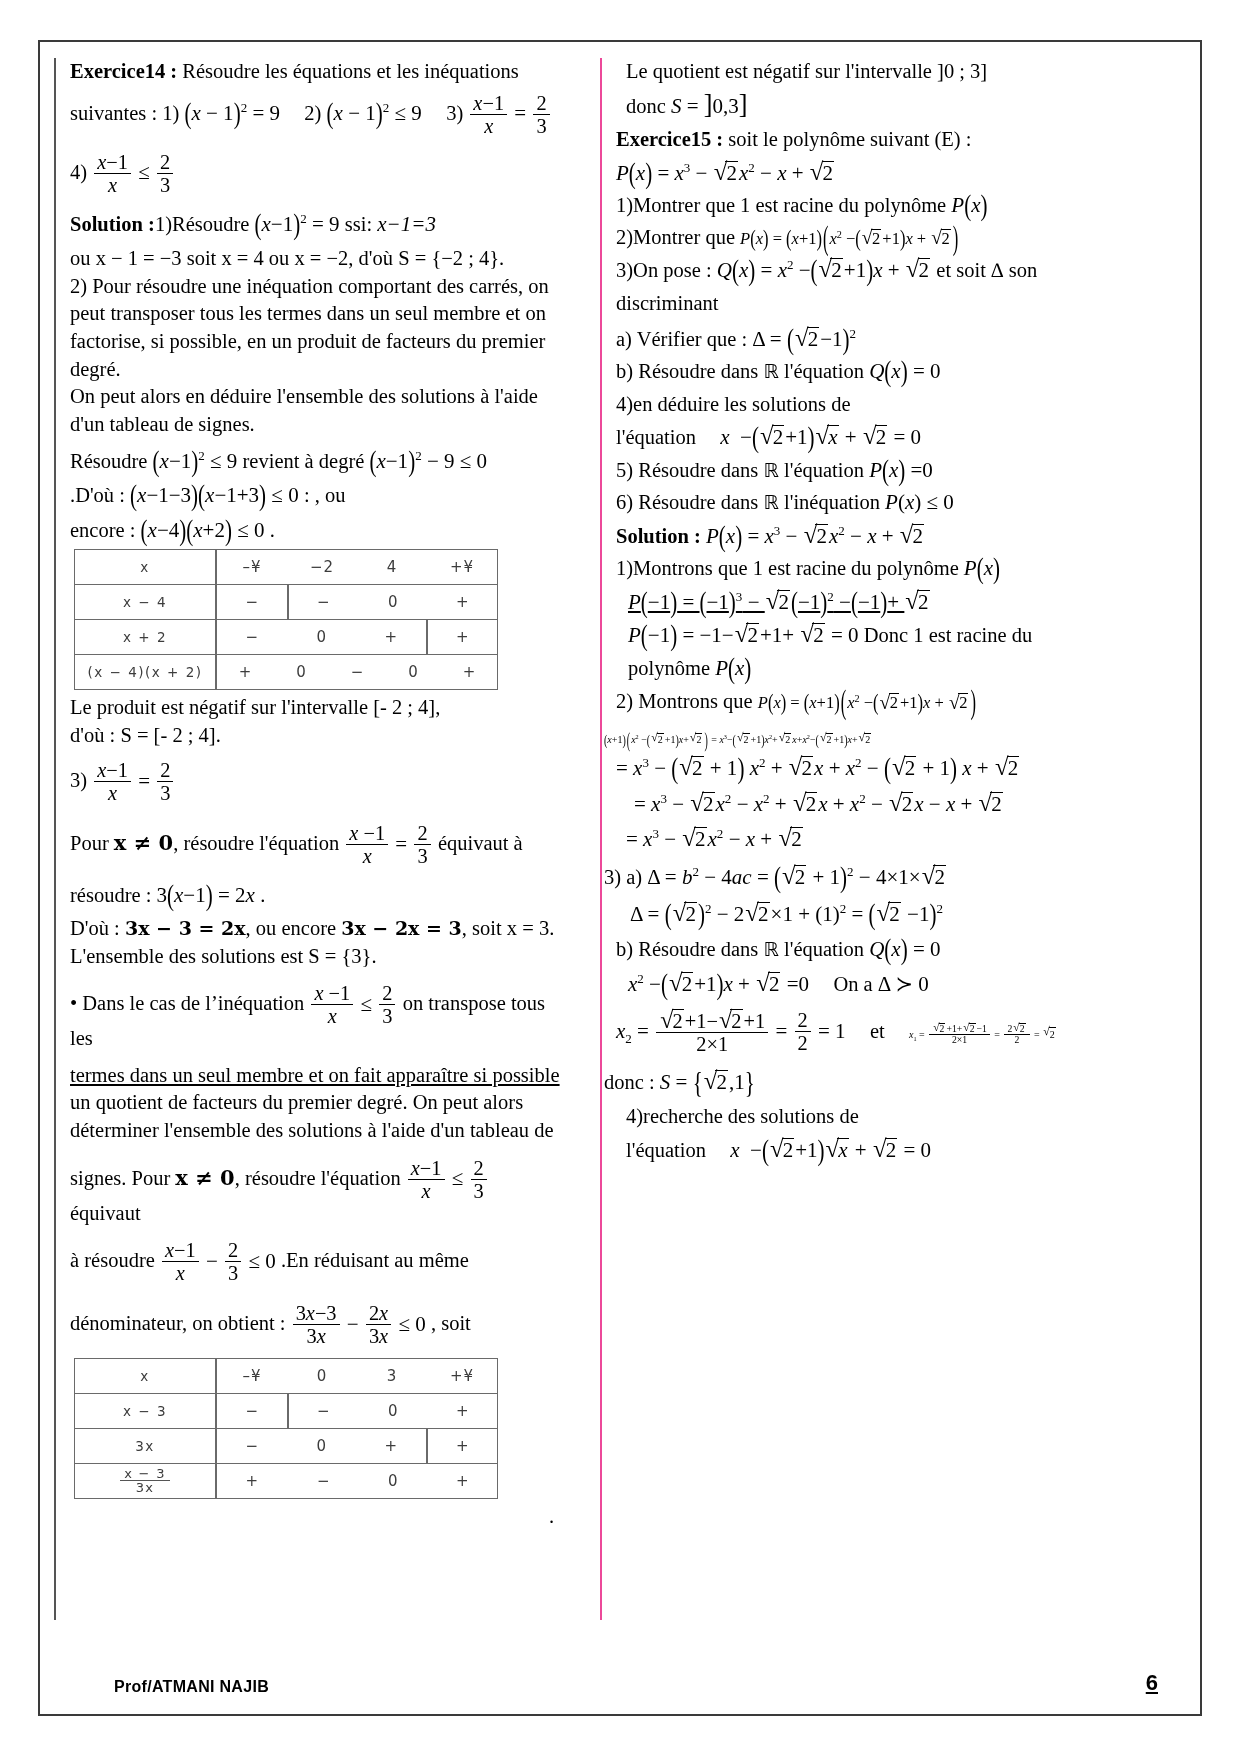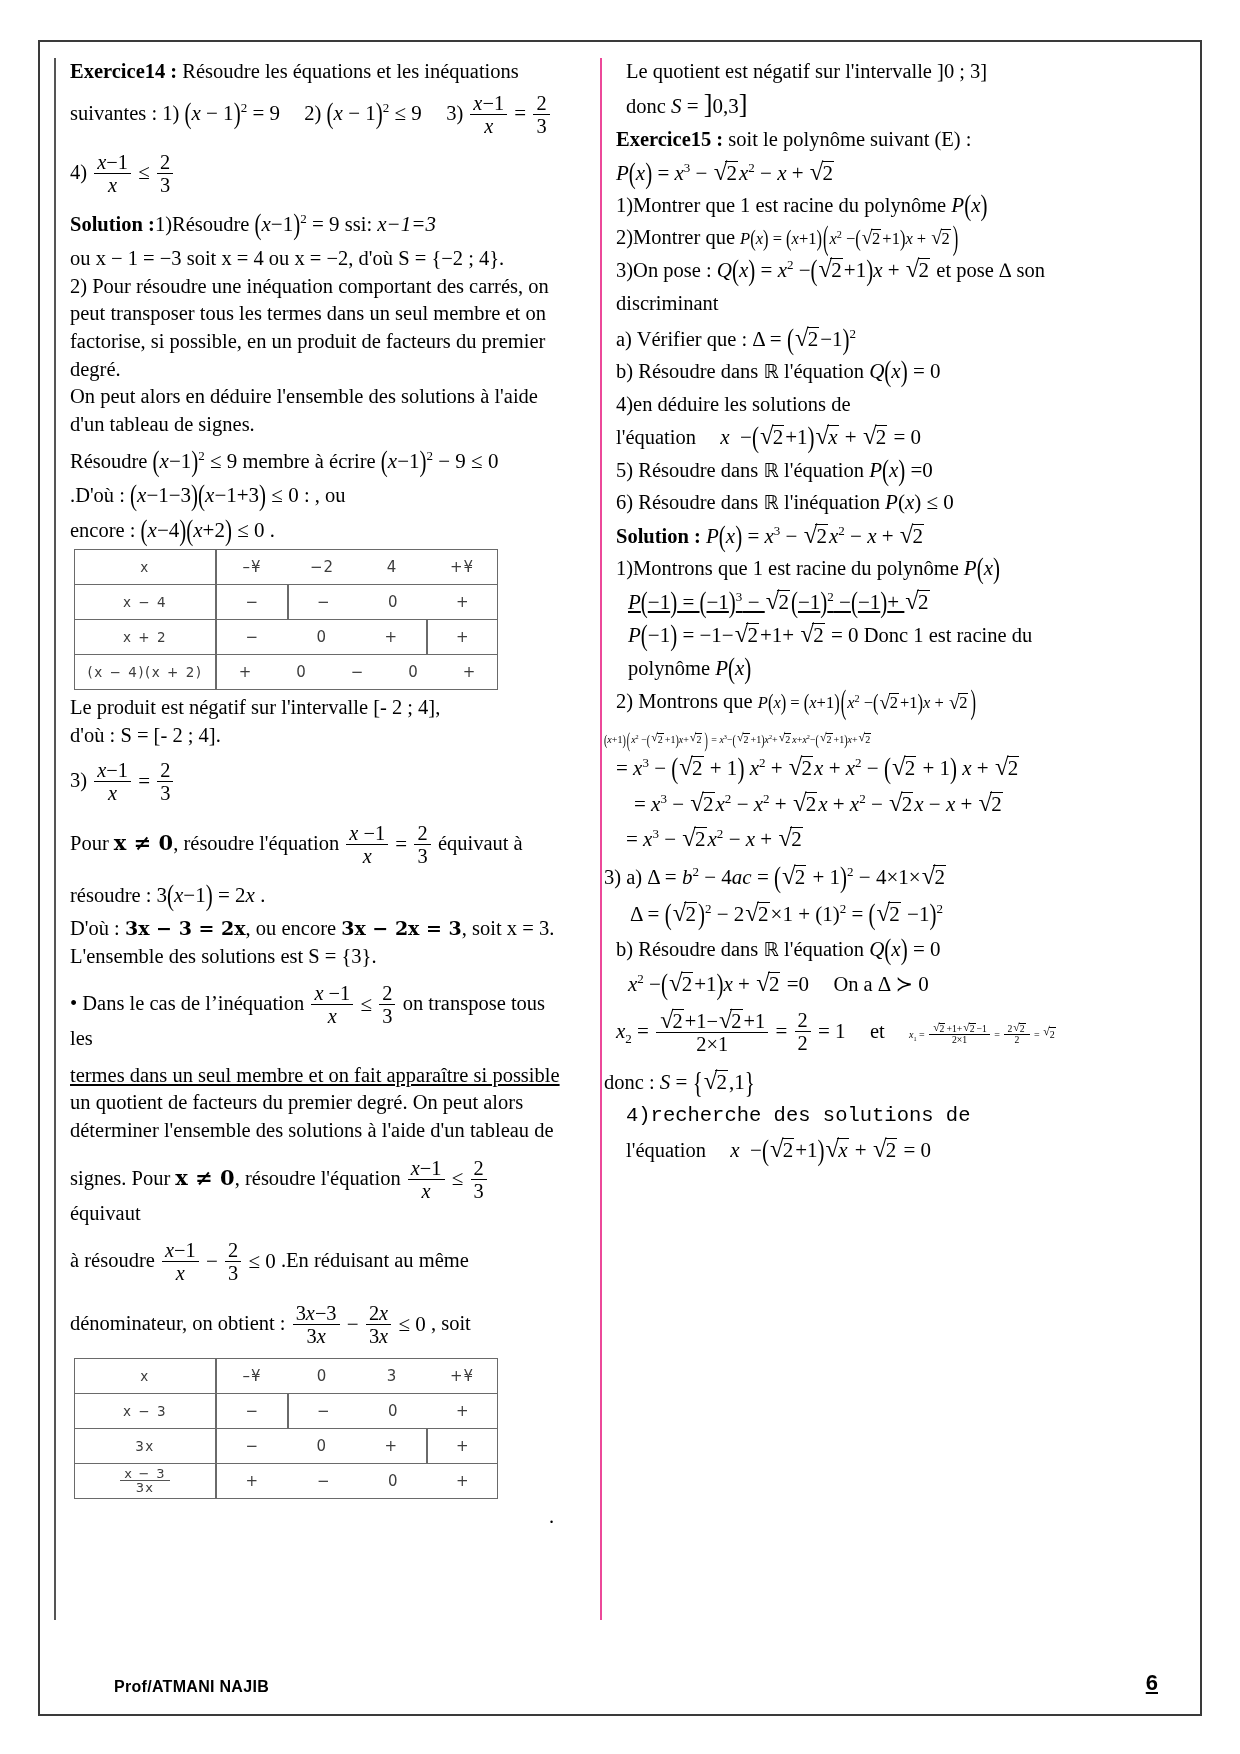--- a/index.html
+++ b/index.html
@@ -254,21 +254,21 @@
       <div class="ln">factorise, si possible, en un produit de facteurs du premier</div>
       <div class="ln">degré.</div>
       <div class="ln">On peut alors en déduire l'ensemble des solutions à l'aide</div>
       <div class="ln">d'un tableau de signes.</div>
 
       <div class="ln tall" style="margin-top:12px;">
         <span>Résoudre</span>
         <span class="bigmath">
           <span class="bp">(</span><span class="mi">x</span>−1<span class="bp">)</span><sup class="exp">2</sup> ≤ 9
         </span>
-        <span>membre à écrire</span>
+        <span>revient à degré</span>
         <span class="bigmath">
           <span class="bp">(</span><span class="mi">x</span>−1<span class="bp">)</span><sup class="exp">2</sup> − 9 ≤ 0
         </span>
       </div>
 
       <div class="ln tall" style="margin-top:12px;">
         <span>.D'où :</span>
         <span class="bigmath">
           <span class="bp">(</span><span class="mi">x</span>−1−3<span class="bp">)(</span><span class="mi">x</span>−1+3<span class="bp">)</span> ≤ 0
         </span>
@@ -512,21 +512,21 @@
         <span class="smallmath">
           <span class="mi">P</span><span class="bp">(</span><span class="mi">x</span><span class="bp">)</span> = <span class="bp">(</span><span class="mi">x</span>+1<span class="bp">)</span><span class="bpp">(</span><span class="mi">x</span><sup class="exp">2</sup> −<span class="bp">(</span><span class="sqrt"><span class="rad">√</span><span class="radicand">2</span></span>+1<span class="bp">)</span><span class="mi">x</span> + <span class="sqrt"><span class="rad">√</span><span class="radicand">2</span></span><span class="bpp">)</span>
         </span>
       </div>
 
       <div class="ln tall" style="margin-top:10px;">
         <span>3)On pose :</span>
         <span class="bigmath">
           <span class="mi">Q</span><span class="bp">(</span><span class="mi">x</span><span class="bp">)</span> = <span class="mi">x</span><sup class="exp">2</sup> −<span class="bp">(</span><span class="sqrt"><span class="rad">√</span><span class="radicand">2</span></span>+1<span class="bp">)</span><span class="mi">x</span> + <span class="sqrt"><span class="rad">√</span><span class="radicand">2</span></span>
         </span>
-        <span>et pose ∆ son</span>
+        <span>et soit ∆ son</span>
       </div>
 
       <div class="ln" style="margin-top:4px;">discriminant</div>
 
       <div class="ln tall" style="margin-top:10px;">
         <span>a) Vérifier que :</span>
         <span class="bigmath">
           Δ = <span class="bp">(</span><span class="sqrt"><span class="rad">√</span><span class="radicand">2</span></span>−1<span class="bp">)</span><sup class="exp">2</sup>
         </span>
       </div>
@@ -668,21 +668,21 @@
         </span>
       </div>
 
       <div class="ln tall" style="margin-top:14px;margin-left:-12px;">
         <span>donc :</span>
         <span class="bigmath">
           <span class="mi">S</span> = <span class="bp">{</span><span class="sqrt"><span class="rad">√</span><span class="radicand">2</span></span>,1<span class="bp">}</span>
         </span>
       </div>
 
-      <div class="ln" style="margin-top:10px;padding-left:10px;font-family:Liberation Mono, monospace;">4)recherche des solutions de</div>
+      <div class="ln" style="margin-top:10px;padding-left:10px;">4)recherche des solutions de</div>
 
       <div class="ln tall" style="margin-top:8px;padding-left:10px;">
         <span>l'équation</span>
         <span class="sp"></span>
         <span class="bigmath">
           <span class="mi">x</span> &nbsp;−<span class="bp">(</span><span class="sqrt"><span class="rad">√</span><span class="radicand">2</span></span>+1<span class="bp">)</span><span class="sqrt"><span class="rad">√</span><span class="radicand"><span class="mi">x</span></span></span> + <span class="sqrt"><span class="rad">√</span><span class="radicand">2</span></span> = 0
         </span>
       </div>
 
     </div>

